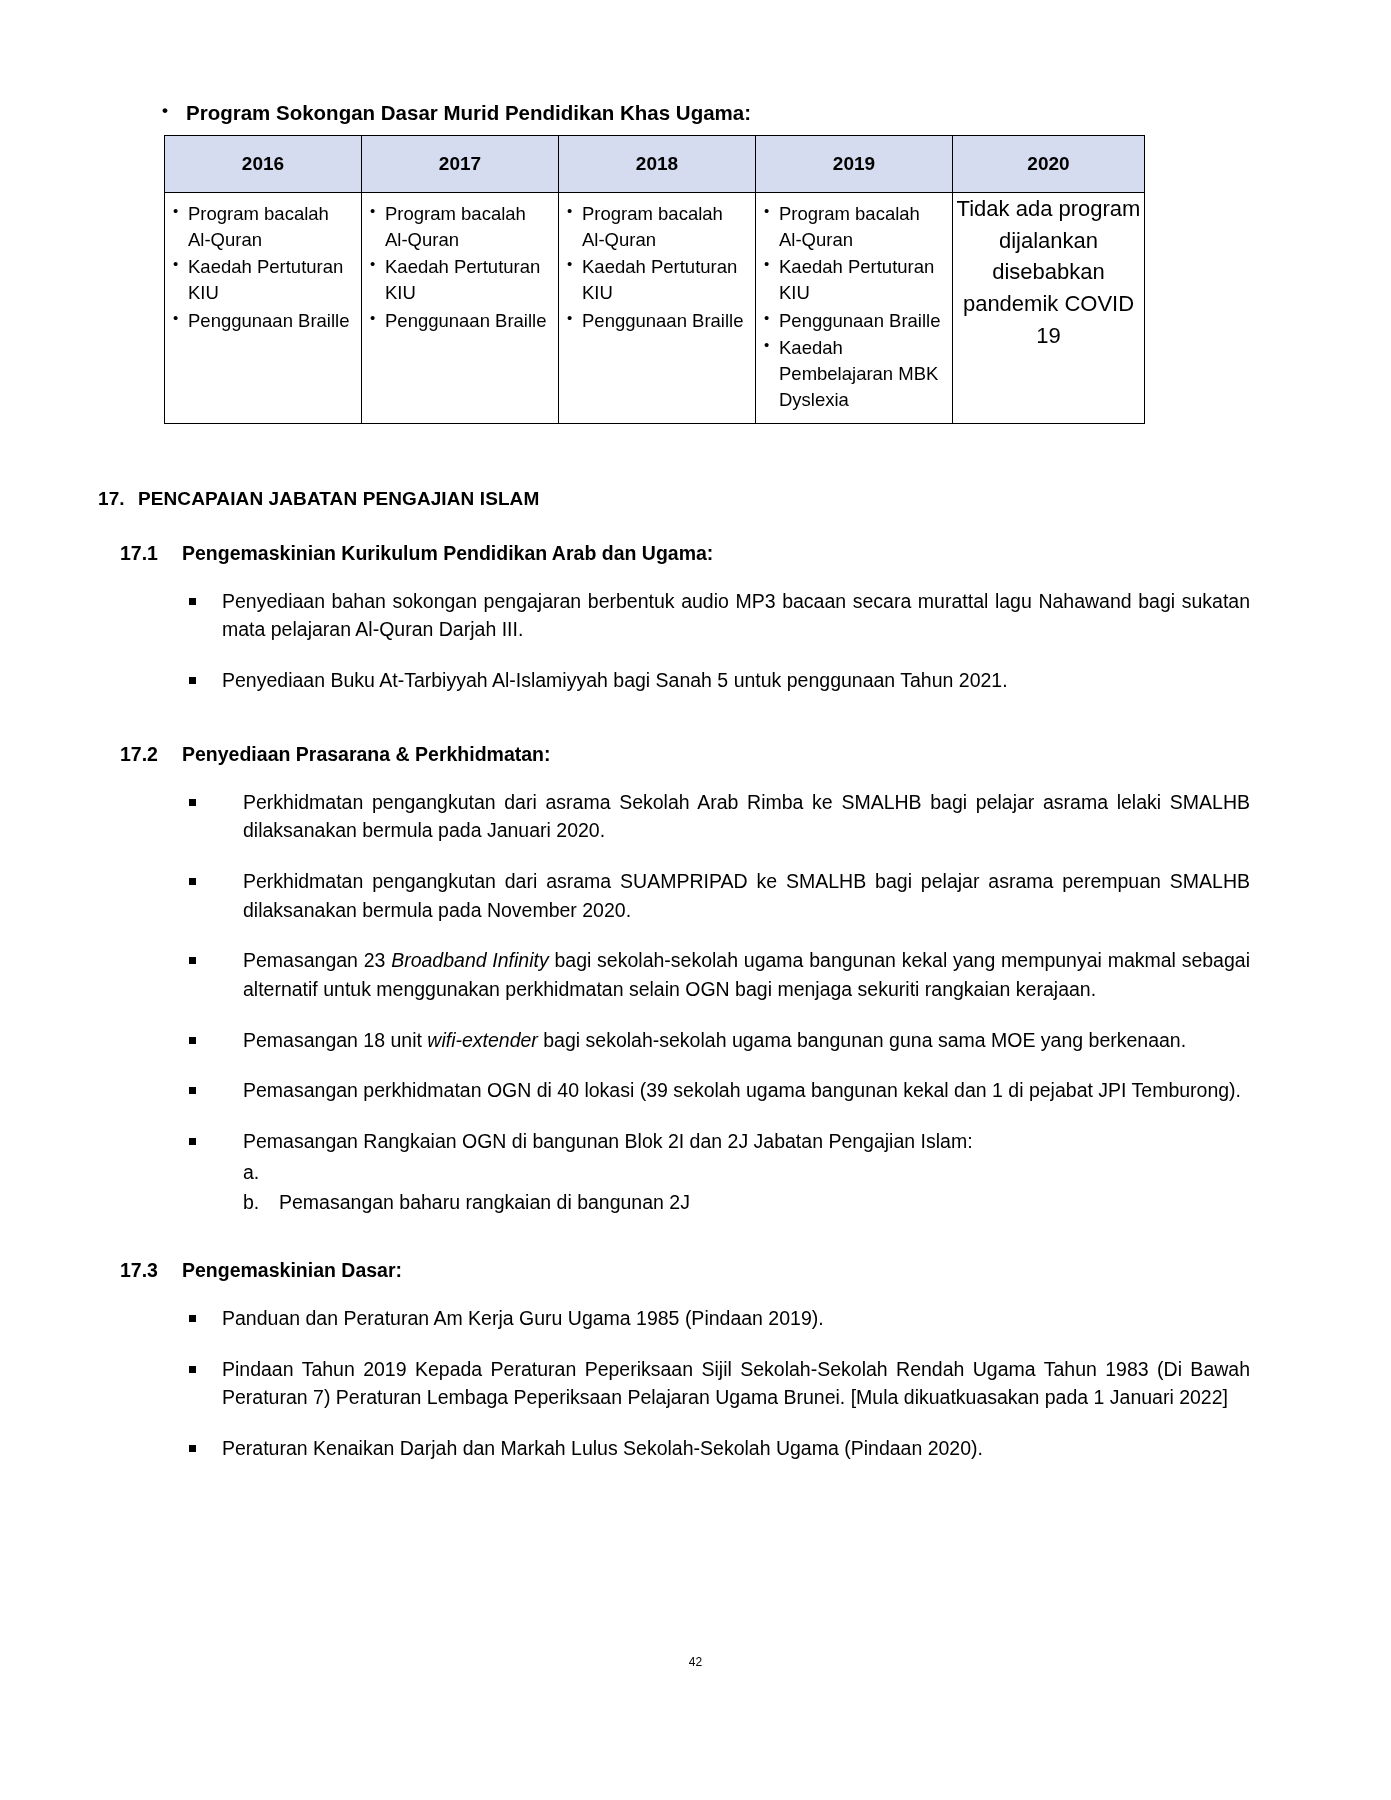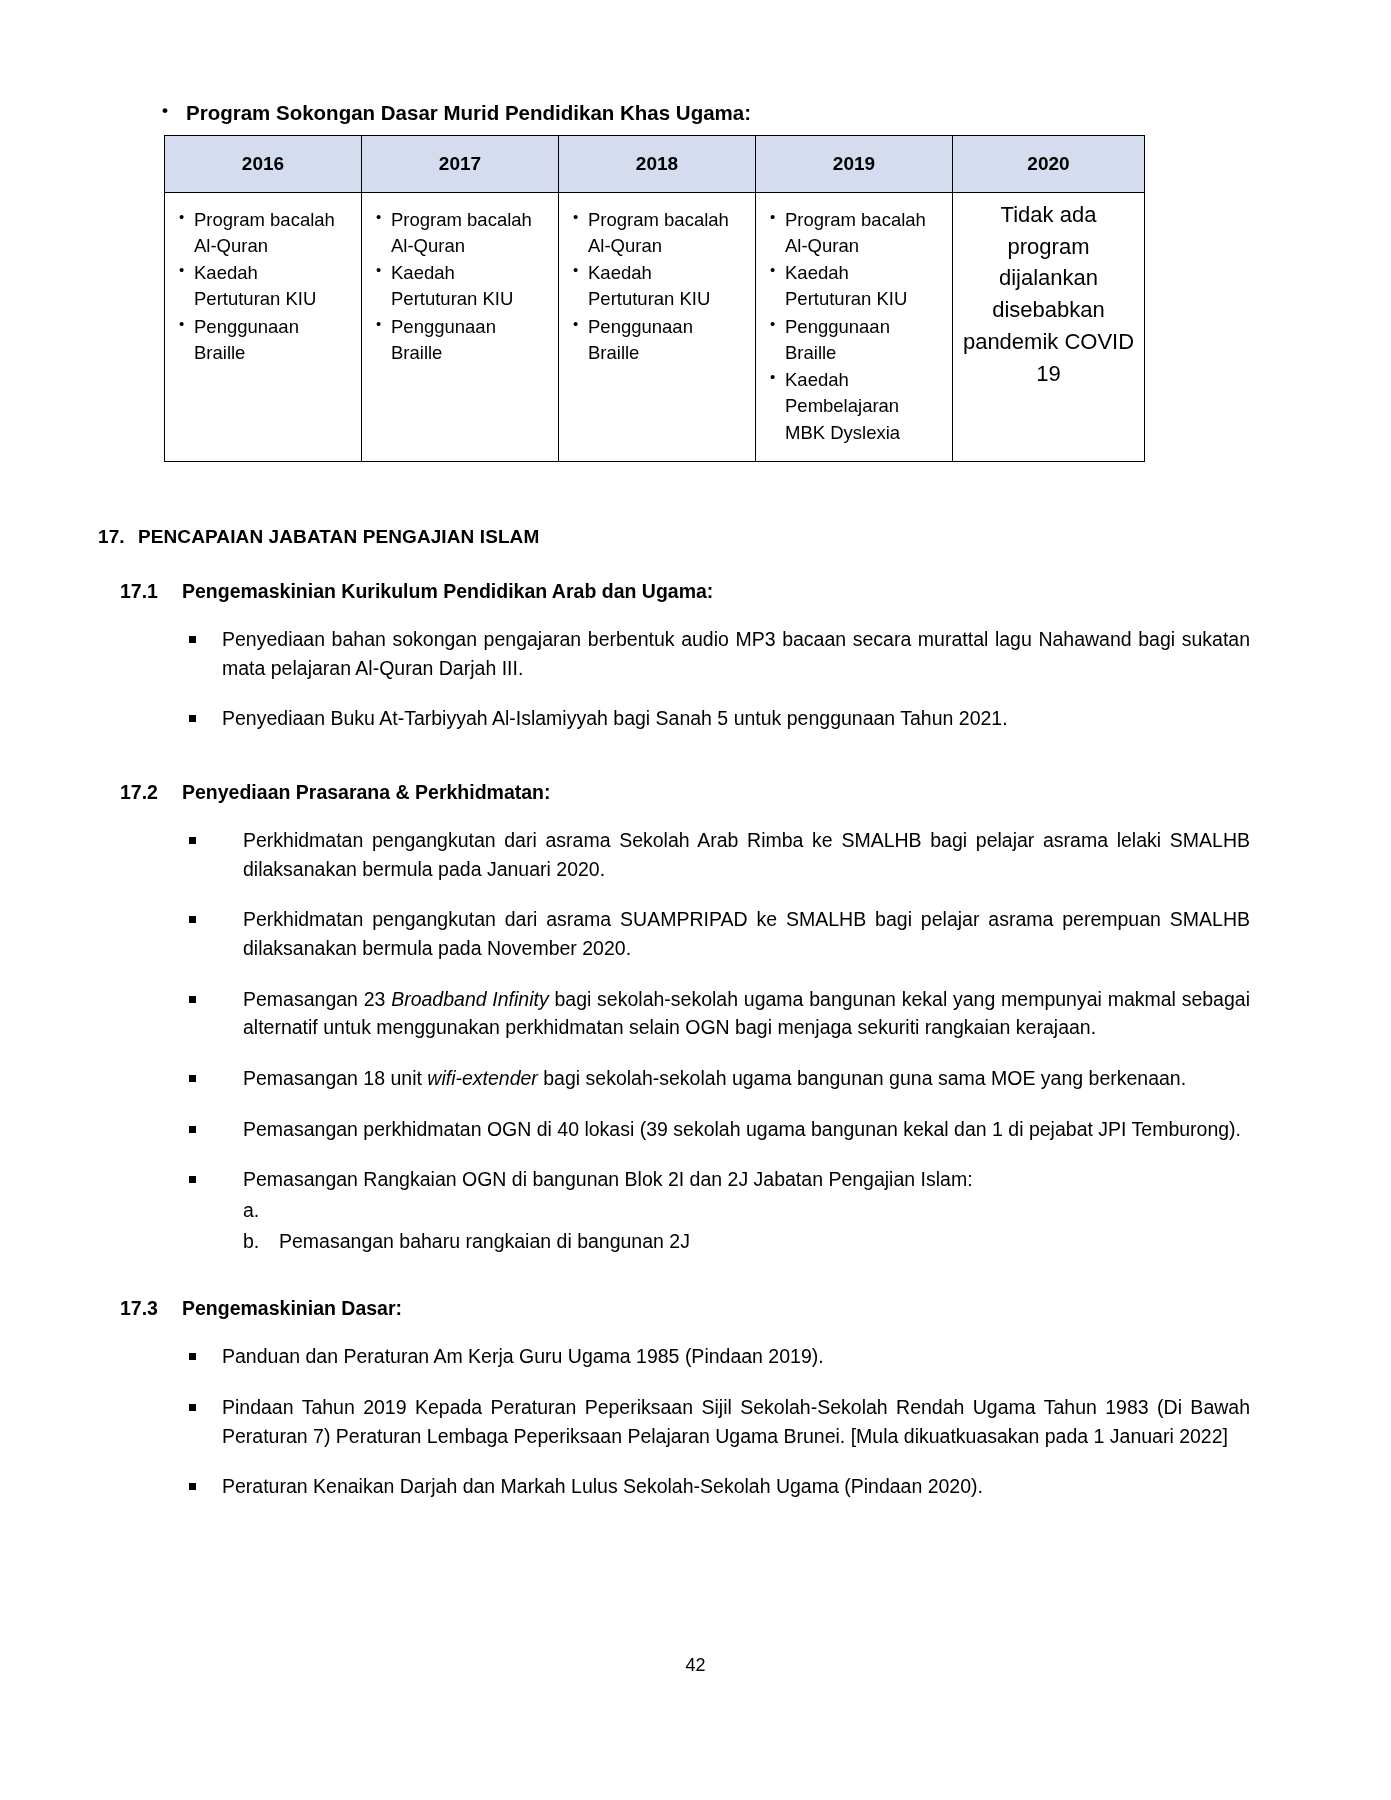--- a/index.html
+++ b/index.html
@@ -47,21 +47,21 @@
   table.prog-table {
     border-collapse: collapse;
     table-layout: fixed;
     width: 955px;
     margin-top: 9px;
     margin-left: 14px;
   }
   table.prog-table td, table.prog-table th {
     border: 1.6px solid #000000;
     vertical-align: top;
-    padding: 6px;
+    padding: 0;
   }
   table.prog-table thead th {
     background: #d6dcef;
     text-align: center;
     font-size: 19px;
     font-weight: bold;
     height: 40px;
     vertical-align: middle;
     padding: 8px 2px;
   }
@@ -157,21 +157,21 @@
   ol.alpha li .lab { width: 36px; flex: none; }
 
   .italic { font-style: italic; }
 
   .page-num {
     position: absolute;
     left: 0;
     right: 0;
     top: 1655px;
     text-align: center;
-    font-size: 18px;
+    font-size: 12px;
   }
 </style>
 </head>
 <body>
 
 <div class="page">
   <div class="content">
 
     <div class="top-bullet">
       <span class="dot">•</span>

